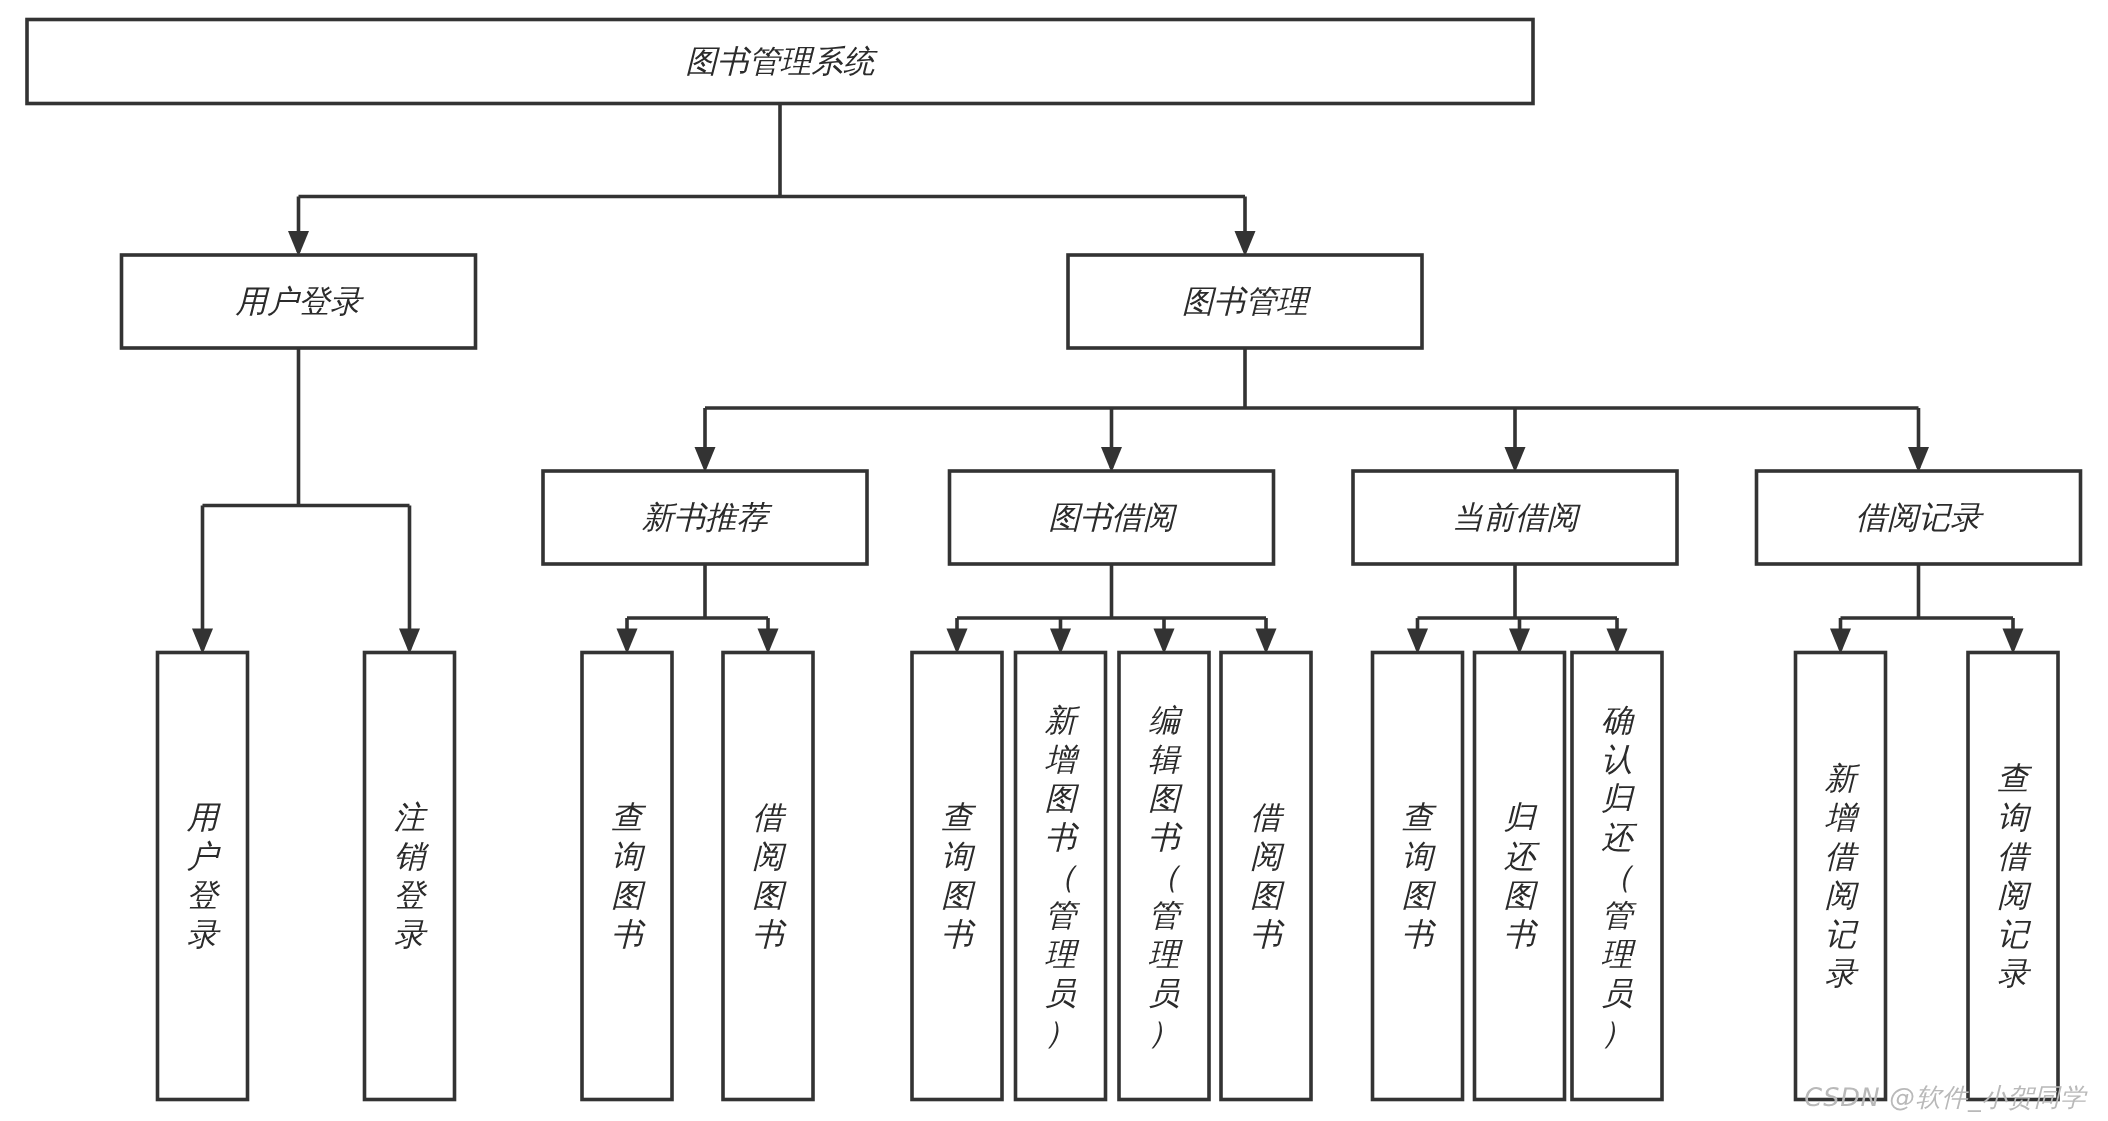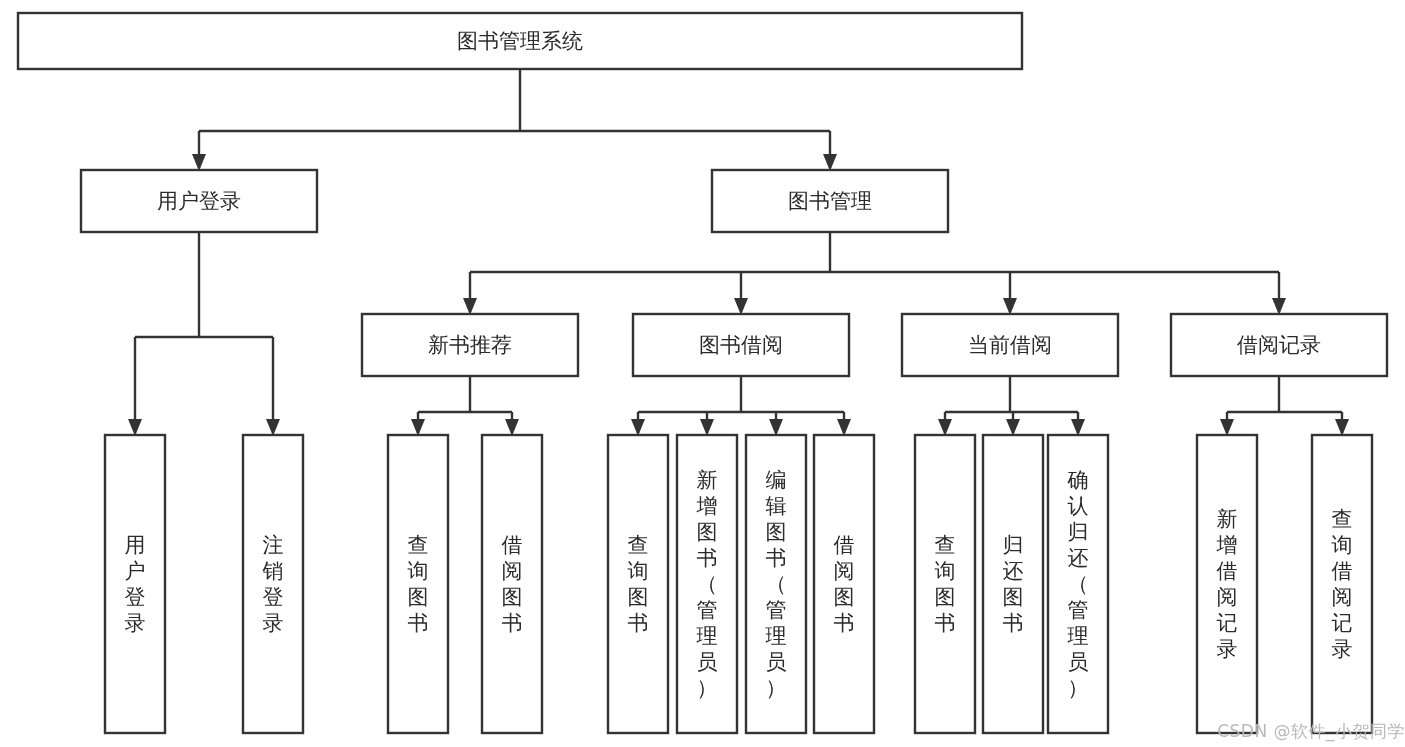--- a/index.html
+++ b/index.html
@@ -12,20 +12,21 @@
     width: 1405px;
     height: 747px;
     font-family: "DejaVu Sans", "Liberation Sans", sans-serif;
     overflow: hidden;
   }
   #diagram-root {
     position: relative;
     width: 1405px;
     height: 747px;
     background: #ffffff;
+    font-style: italic;
   }
   svg#flowchart {
     position: absolute;
     top: 0;
     left: 0;
     width: 1405px;
     height: 747px;
     display: block;
   }
   .node-box {
@@ -51,21 +52,21 @@
     dominant-baseline: middle;
   }
   .node-label-vertical {
     fill: #2b2b2b;
     font-family: "DejaVu Sans", "Liberation Sans", sans-serif;
     font-size: 21px;
     text-anchor: middle;
   }
   .watermark-text {
     position: absolute;
-    right: 0;
+    right: 14px;
     bottom: 4px;
     font-family: "DejaVu Sans", "Liberation Sans", sans-serif;
     font-size: 17px;
     color: #b9b9b9;
     white-space: nowrap;
     letter-spacing: 0.5px;
     user-select: none;
   }
 </style>
 </head>

